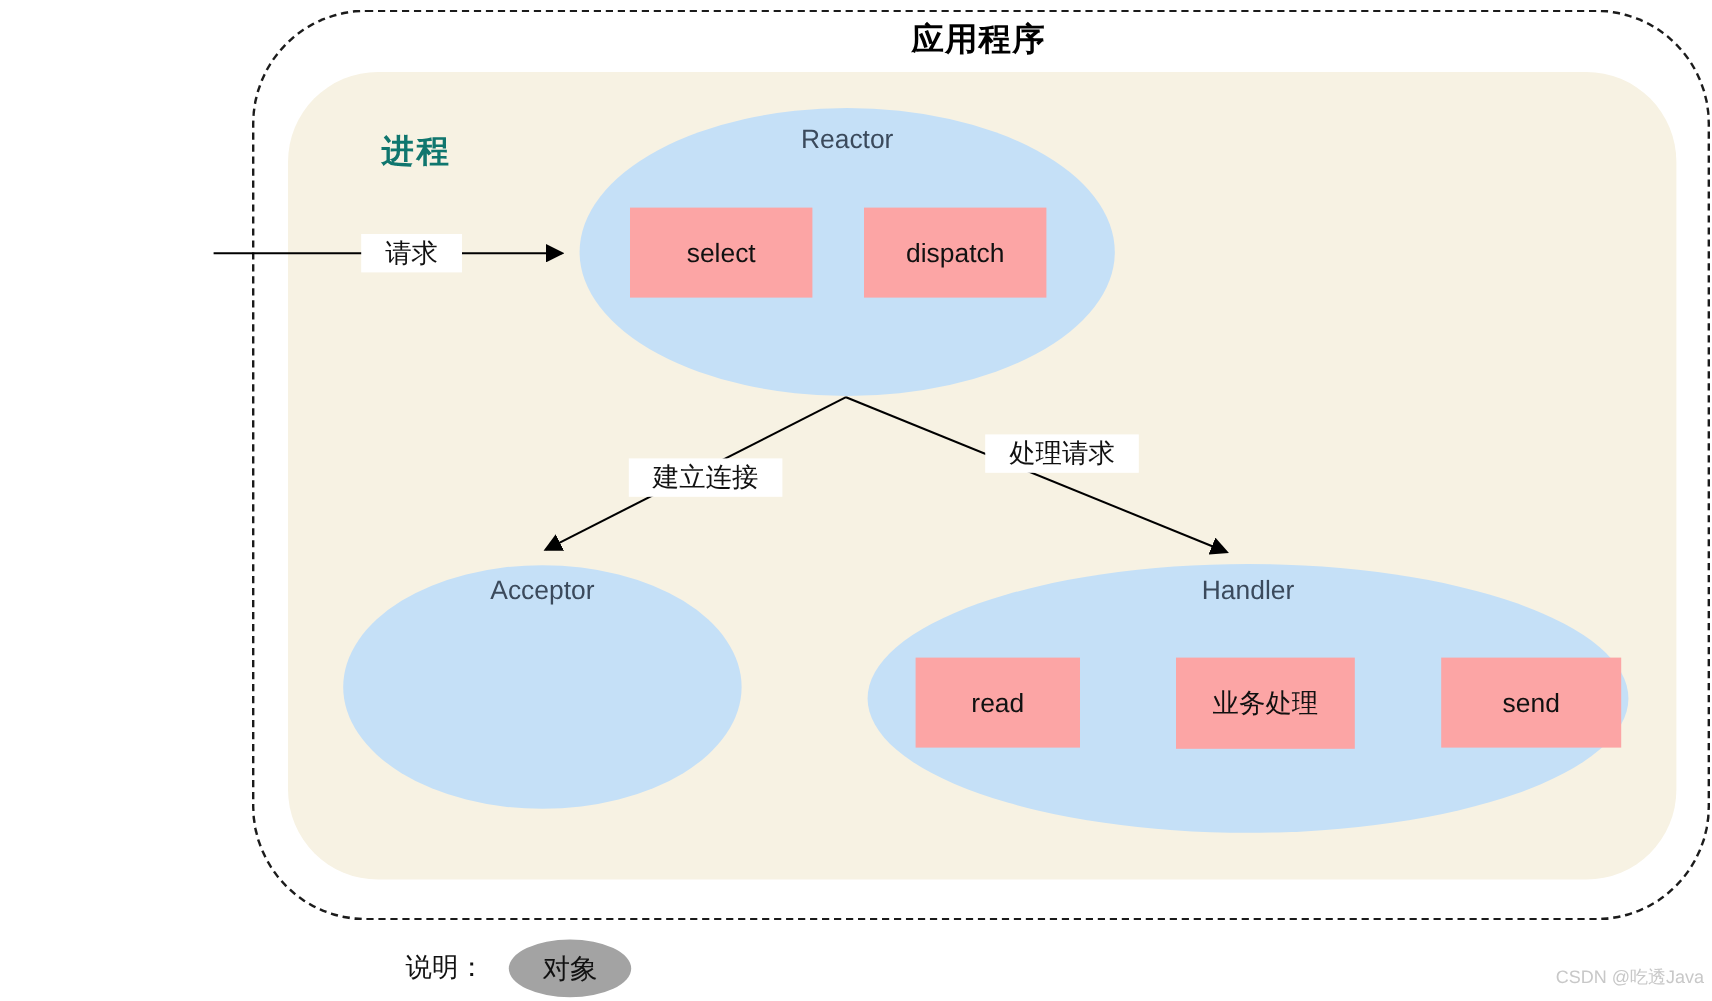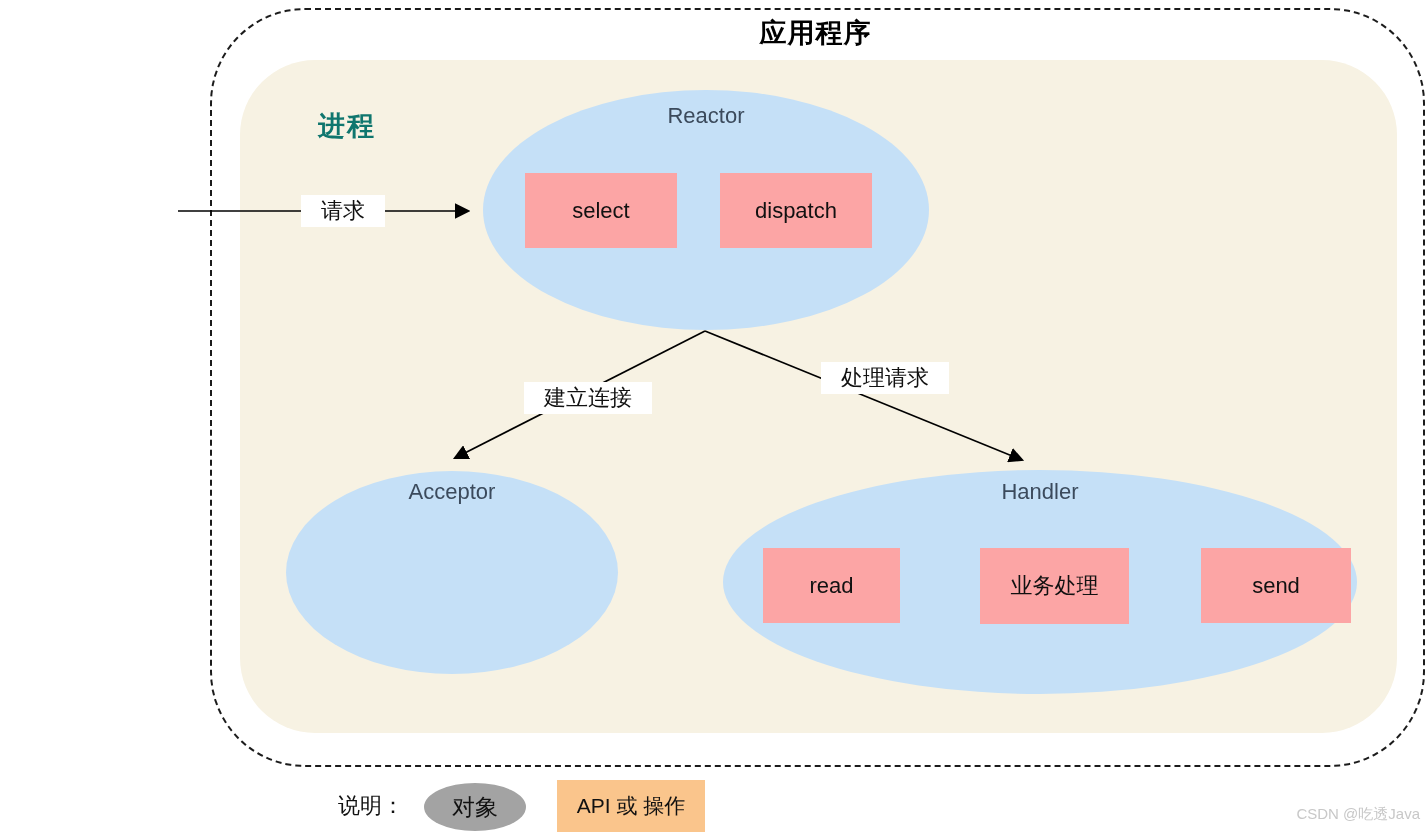--- a/index.html
+++ b/index.html
@@ -119,19 +119,16 @@
   <div class="abs ellipse blue handler"></div>
   <div class="abs etitle handler-title">Handler</div>
   <div class="abs op op-read">read</div>
   <div class="abs op op-biz">业务处理</div>
   <div class="abs op op-send">send</div>
 
   <div class="abs legend-label">说明：</div>
   <div class="abs legend-ellipse">
     <span>对象</span>
   </div>
-  <div class="abs legend-api">
-    <span>API 或 操作</span>
-  </div>
 
   <div class="abs watermark">CSDN @吃透Java</div>
 
 </div>
 
 </body></html>

